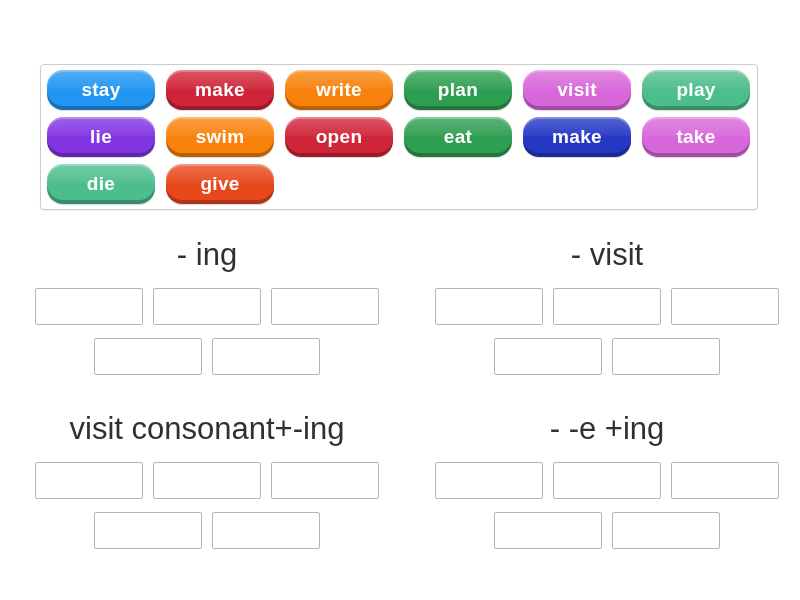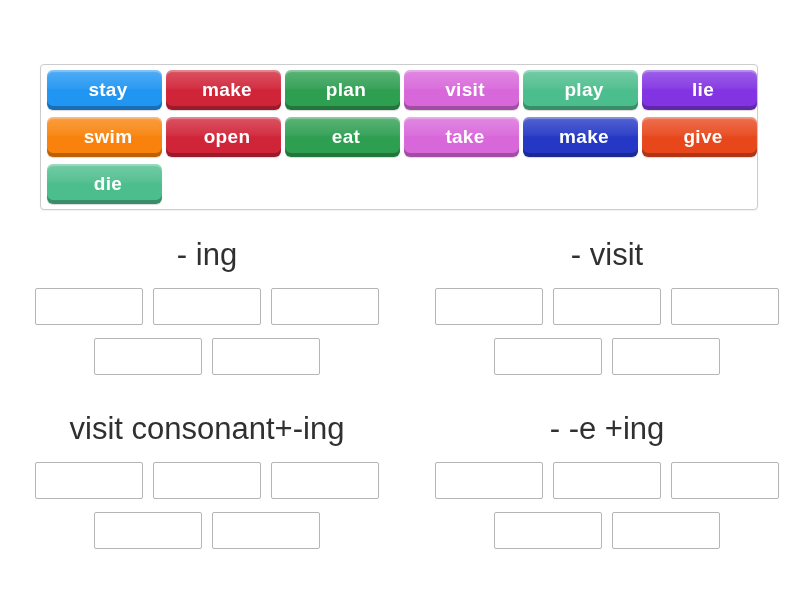--- a/index.html
+++ b/index.html
@@ -30,38 +30,37 @@
     display: grid;
     grid-template-columns: repeat(6, 108px);
     column-gap: 11px;
     row-gap: 7px;
     align-content: start;
     box-shadow: 0 1px 2px rgba(0,0,0,0.06);
   }
   .tile {
     width: 108px;
     height: 40px;
-    border-radius: 6px;
+    border-radius: 16px;
     display: flex;
     align-items: center;
     justify-content: center;
     color: #ffffff;
     font-size: 19px;
     font-weight: bold;
     letter-spacing: 0.3px;
     cursor: grab;
     user-select: none;
     background:
       linear-gradient(180deg, rgba(255,255,255,0.22) 0%, rgba(255,255,255,0.06) 45%, rgba(255,255,255,0) 50%),
       var(--c, #888);
     box-shadow:
       inset 0 2px 1px rgba(255,255,255,0.30),
       inset 0 -4px 0 rgba(0,0,0,0.25),
       0 1px 1px rgba(0,0,0,0.15);
-    padding-left: 7px;
   }
 
   
   .groups {
     position: absolute;
     left: 0;
     top: 224px;
     width: 800px;
     display: grid;
     grid-template-columns: 414px 386px;
@@ -94,31 +93,32 @@
     border-radius: 2px;
     background: #ffffff;
   }
 </style>
 </head>
 <body>
 
 <div class="tray" id="tray">
     <div class="tile" style="--c: #2095f2;">stay</div>
     <div class="tile" style="--c: #d02438;">make</div>
+    <div class="tile" style="--c: #f8820b;">write</div>
     <div class="tile" style="--c: #2e9e51;">plan</div>
     <div class="tile" style="--c: #d867da;">visit</div>
     <div class="tile" style="--c: #4cbd8c;">play</div>
     <div class="tile" style="--c: #8233e2;">lie</div>
     <div class="tile" style="--c: #f8820b;">swim</div>
     <div class="tile" style="--c: #d02438;">open</div>
     <div class="tile" style="--c: #2e9e51;">eat</div>
+    <div class="tile" style="--c: #2437c5;">make</div>
     <div class="tile" style="--c: #d867da;">take</div>
-    <div class="tile" style="--c: #2437c5;">make</div>
+    <div class="tile" style="--c: #4cbd8c;">die</div>
     <div class="tile" style="--c: #e8471c;">give</div>
-    <div class="tile" style="--c: #4cbd8c;">die</div>
   </div>
 <div class="groups" id="groups">
     <div class="group">
       <div class="group-title">- ing</div>
       <div class="slot-row">
         <div class="slot"></div>
         <div class="slot"></div>
         <div class="slot"></div>
       </div>
       <div class="slot-row">

